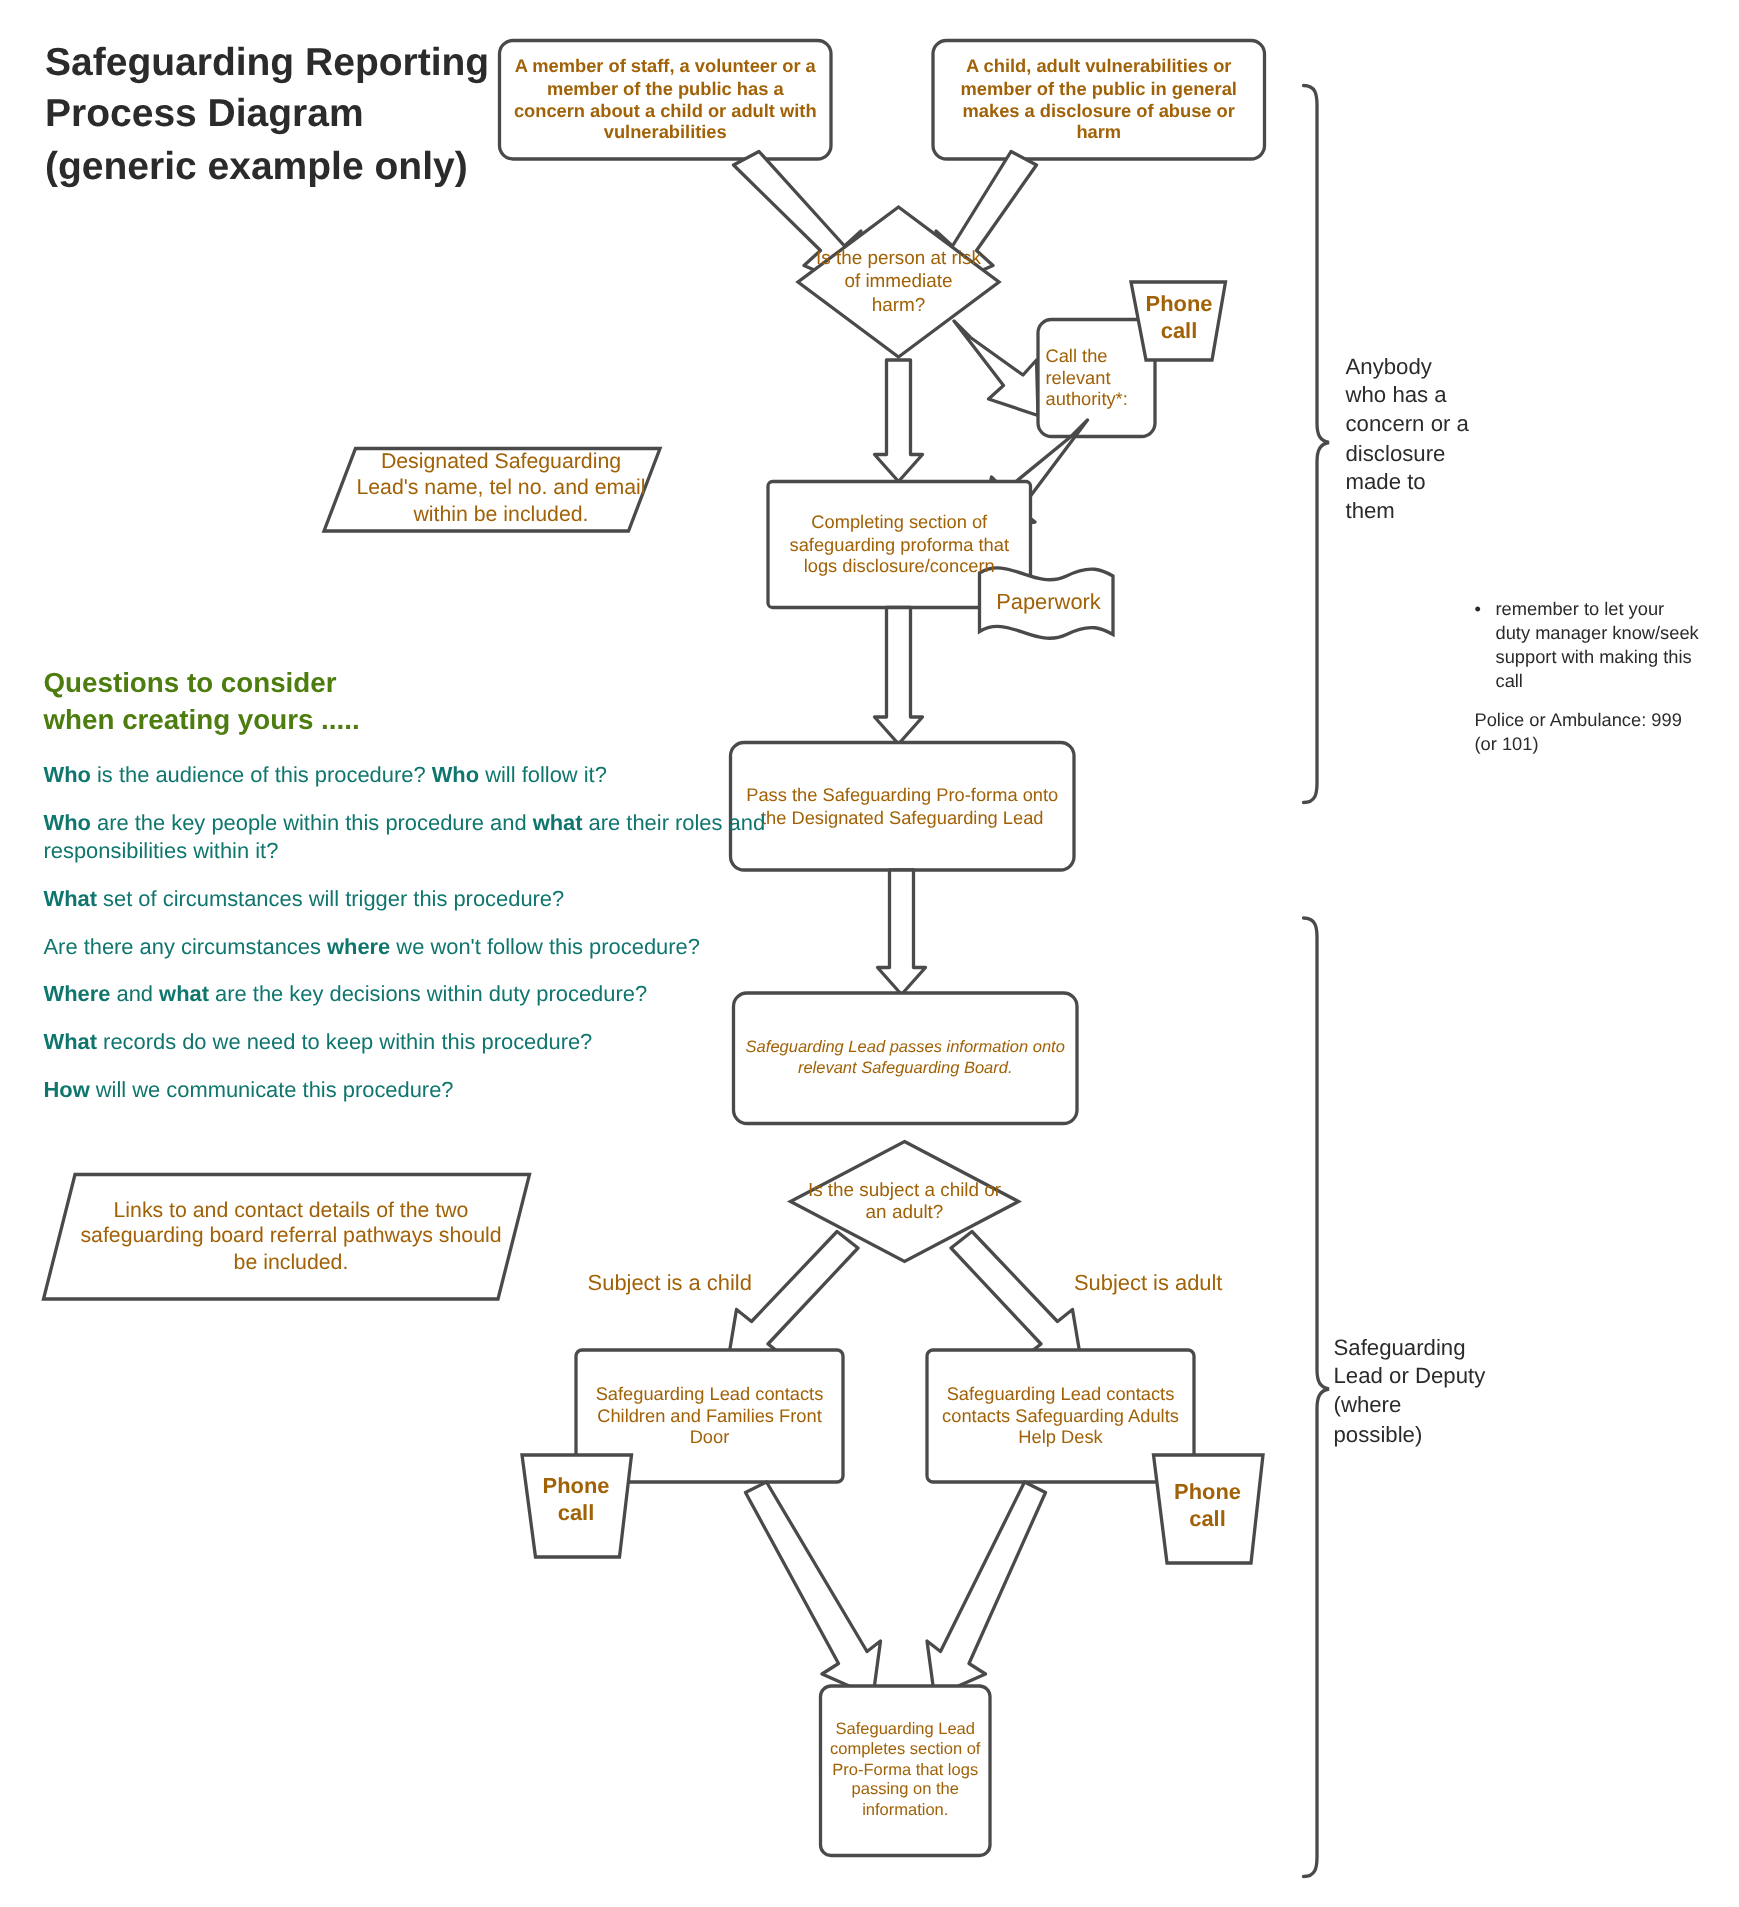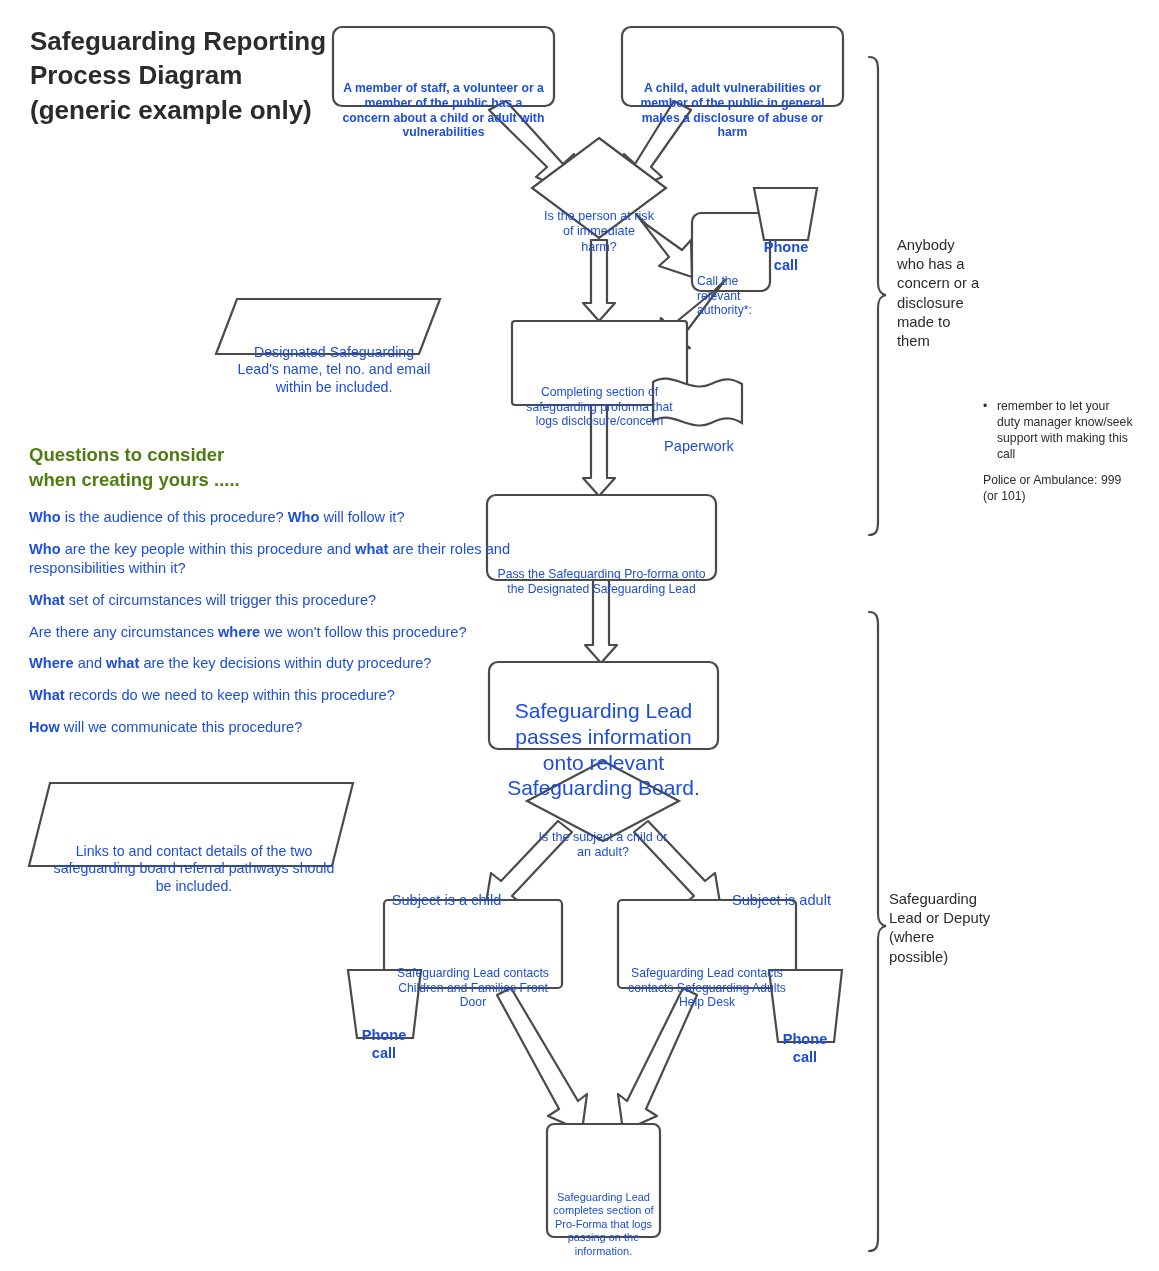--- a/index.html
+++ b/index.html
@@ -26,23 +26,22 @@
 
   
   .lbl{
     position:absolute;
     box-sizing:border-box;
     display:flex;
     align-items:center;
     justify-content:center;
     text-align:center;
     line-height:1.22;
-    color:#1d4ed8;
+    color:#a16207;
     pointer-events:none;
-    margin-top:44px;
   }
 
   .title{
     position:absolute;
     left:30px; top:24px;
     width:300px;
     font-size:26px;
     font-weight:bold;
     line-height:1.32;
     color:#2b2b2b;
@@ -58,28 +57,28 @@
     line-height:1.35;
     white-space:pre-line;
     color:#4d7c0f;
   }
   .qlist{
     position:absolute;
     left:29px; top:508px;
     width:490px;
     font-size:14.6px;
     line-height:1.35;
-    color:#1d4ed8;
+    color:#0f766e;
   }
   .qlist .q{ margin-bottom:12px; }
   .qlist .q b{ font-weight:bold; }
 
   .startbox{ font-size:12.2px; font-weight:bold; }
   .procbox{ font-size:12.2px; font-weight:normal; }
-  .procbox.big{ font-size:21px; }
+  .procbox.big{ font-size:11px;font-style:italic; }
   .procbox.mid{ font-size:11px; }
   .diamond{ font-size:12.6px; }
   .calloutTxt{ font-size:14.2px; }
   .phoneTxt{ font-size:14.6px; font-weight:bold; }
   .paperTxt{ font-size:14.6px; }
   .branchTxt{ font-size:14.6px; }
   .sideTxt{
     position:absolute;
     font-size:14.8px;
     line-height:1.30;
@@ -207,21 +206,21 @@
 
   <div class="lbl paperTxt" style="left:657px;top:384px;width:84px;height:38px;text-align:center;">Paperwork</div>
 
   <div class="lbl procbox" style="left:492px;top:500px;width:219px;height:75px;">Pass the Safeguarding Pro-forma onto the Designated Safeguarding Lead</div>
 
   <div class="lbl procbox big" style="left:494px;top:666px;width:219px;height:79px;">Safeguarding Lead passes information onto relevant Safeguarding Board.</div>
 
   <div class="lbl diamond" style="left:534px;top:770px;width:138px;height:62px;">Is the subject a child or an adult?</div>
 
   <div class="lbl branchTxt" style="left:374px;top:846px;width:145px;height:22px;">Subject is a child</div>
-  <div class="lbl branchTxt" style="left:709px;top:846px;width:145px;height:22px;">Subject is adult</div>
+  <div class="lbl branchTxt" style="left:693px;top:846px;width:145px;height:22px;">Subject is adult</div>
 
   <div class="lbl procbox" style="left:389px;top:904px;width:168px;height:80px;">Safeguarding Lead contacts Children and Families Front Door</div>
   <div class="lbl procbox" style="left:623px;top:904px;width:168px;height:80px;">Safeguarding Lead contacts contacts Safeguarding Adults Help Desk</div>
 
   <div class="lbl phoneTxt" style="left:352px;top:978px;width:64px;height:46px;">Phone call</div>
   <div class="lbl phoneTxt" style="left:773px;top:982px;width:64px;height:46px;">Phone call</div>
 
   <div class="lbl procbox mid" style="left:551px;top:1128px;width:105px;height:105px;">Safeguarding Lead completes section of Pro-Forma that logs passing on the information.</div>
 
   <div class="lbl calloutTxt" style="left:232px;top:300px;width:204px;height:52px;">Designated Safeguarding Lead's name, tel no. and email within be included.</div>

